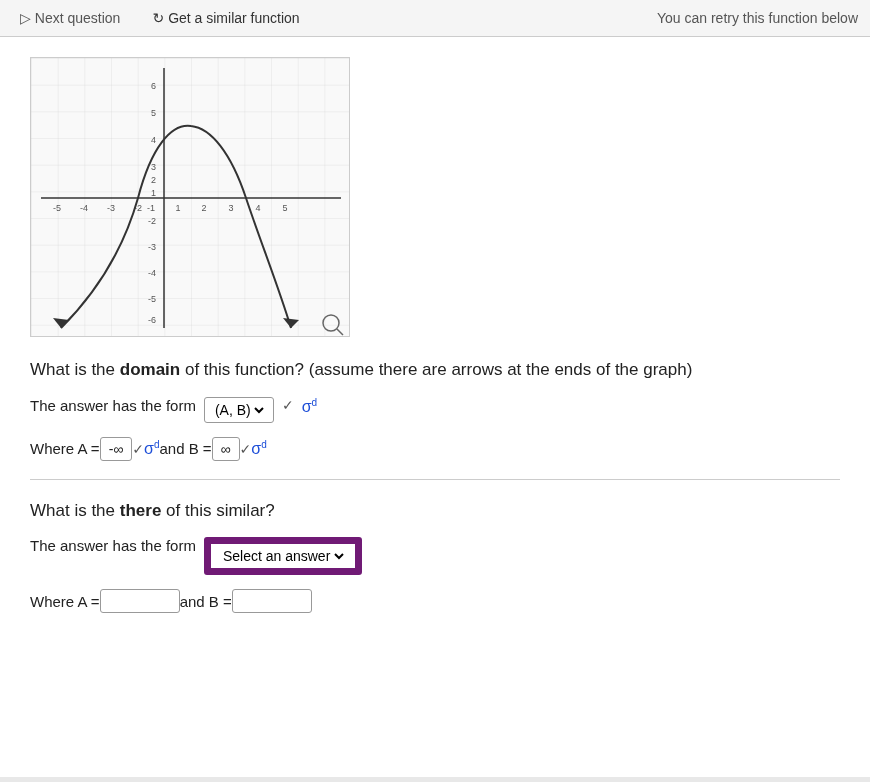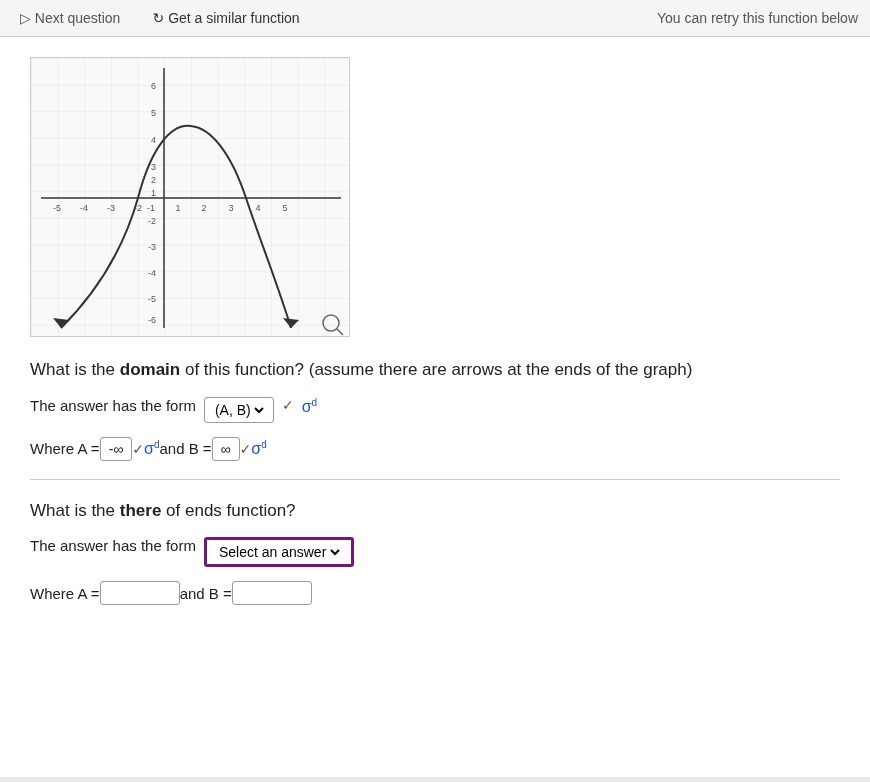--- a/index.html
+++ b/index.html
@@ -114,21 +114,21 @@
       border-top: 1px solid #ccc;
       margin: 18px 0;
     }
     .where-row {
       display: flex;
       align-items: center;
       margin-bottom: 14px;
       font-size: 15px;
     }
     .select-answer-box {
-      border: 3px solid #701a75;
+      border: 7px solid #701a75;
       border-radius: 3px;
       padding: 3px 8px;
       font-size: 14px;
       background: #fff;
       cursor: pointer;
       display: flex;
       align-items: center;
       gap: 4px;
     }
     .select-answer-box select {
@@ -249,21 +249,21 @@
     <div class="neg-inf-box">
       <span>∞</span>
     </div>
     <span class="check-icon">✓</span>
     <span class="sigma-icon">σ<sup style="font-size:10px">d</sup></span>
   </div>
 
   <hr class="divider">
 
   <div class="question-text">
-    <span>What is the </span><strong>there</strong><span> of ends function?</span>
+    <span>What is the </span><strong>there</strong><span> of this similar?</span>
   </div>
 
   <div class="answer-row">
     <label>The answer has the form</label>
     <div class="select-answer-box">
       <select>
         <option value="">Select an answer</option>
         <option value="(A,B)">(A, B)</option>
         <option value="[A,B]">[A, B]</option>
         <option value="(A,B]">(A, B]</option>

